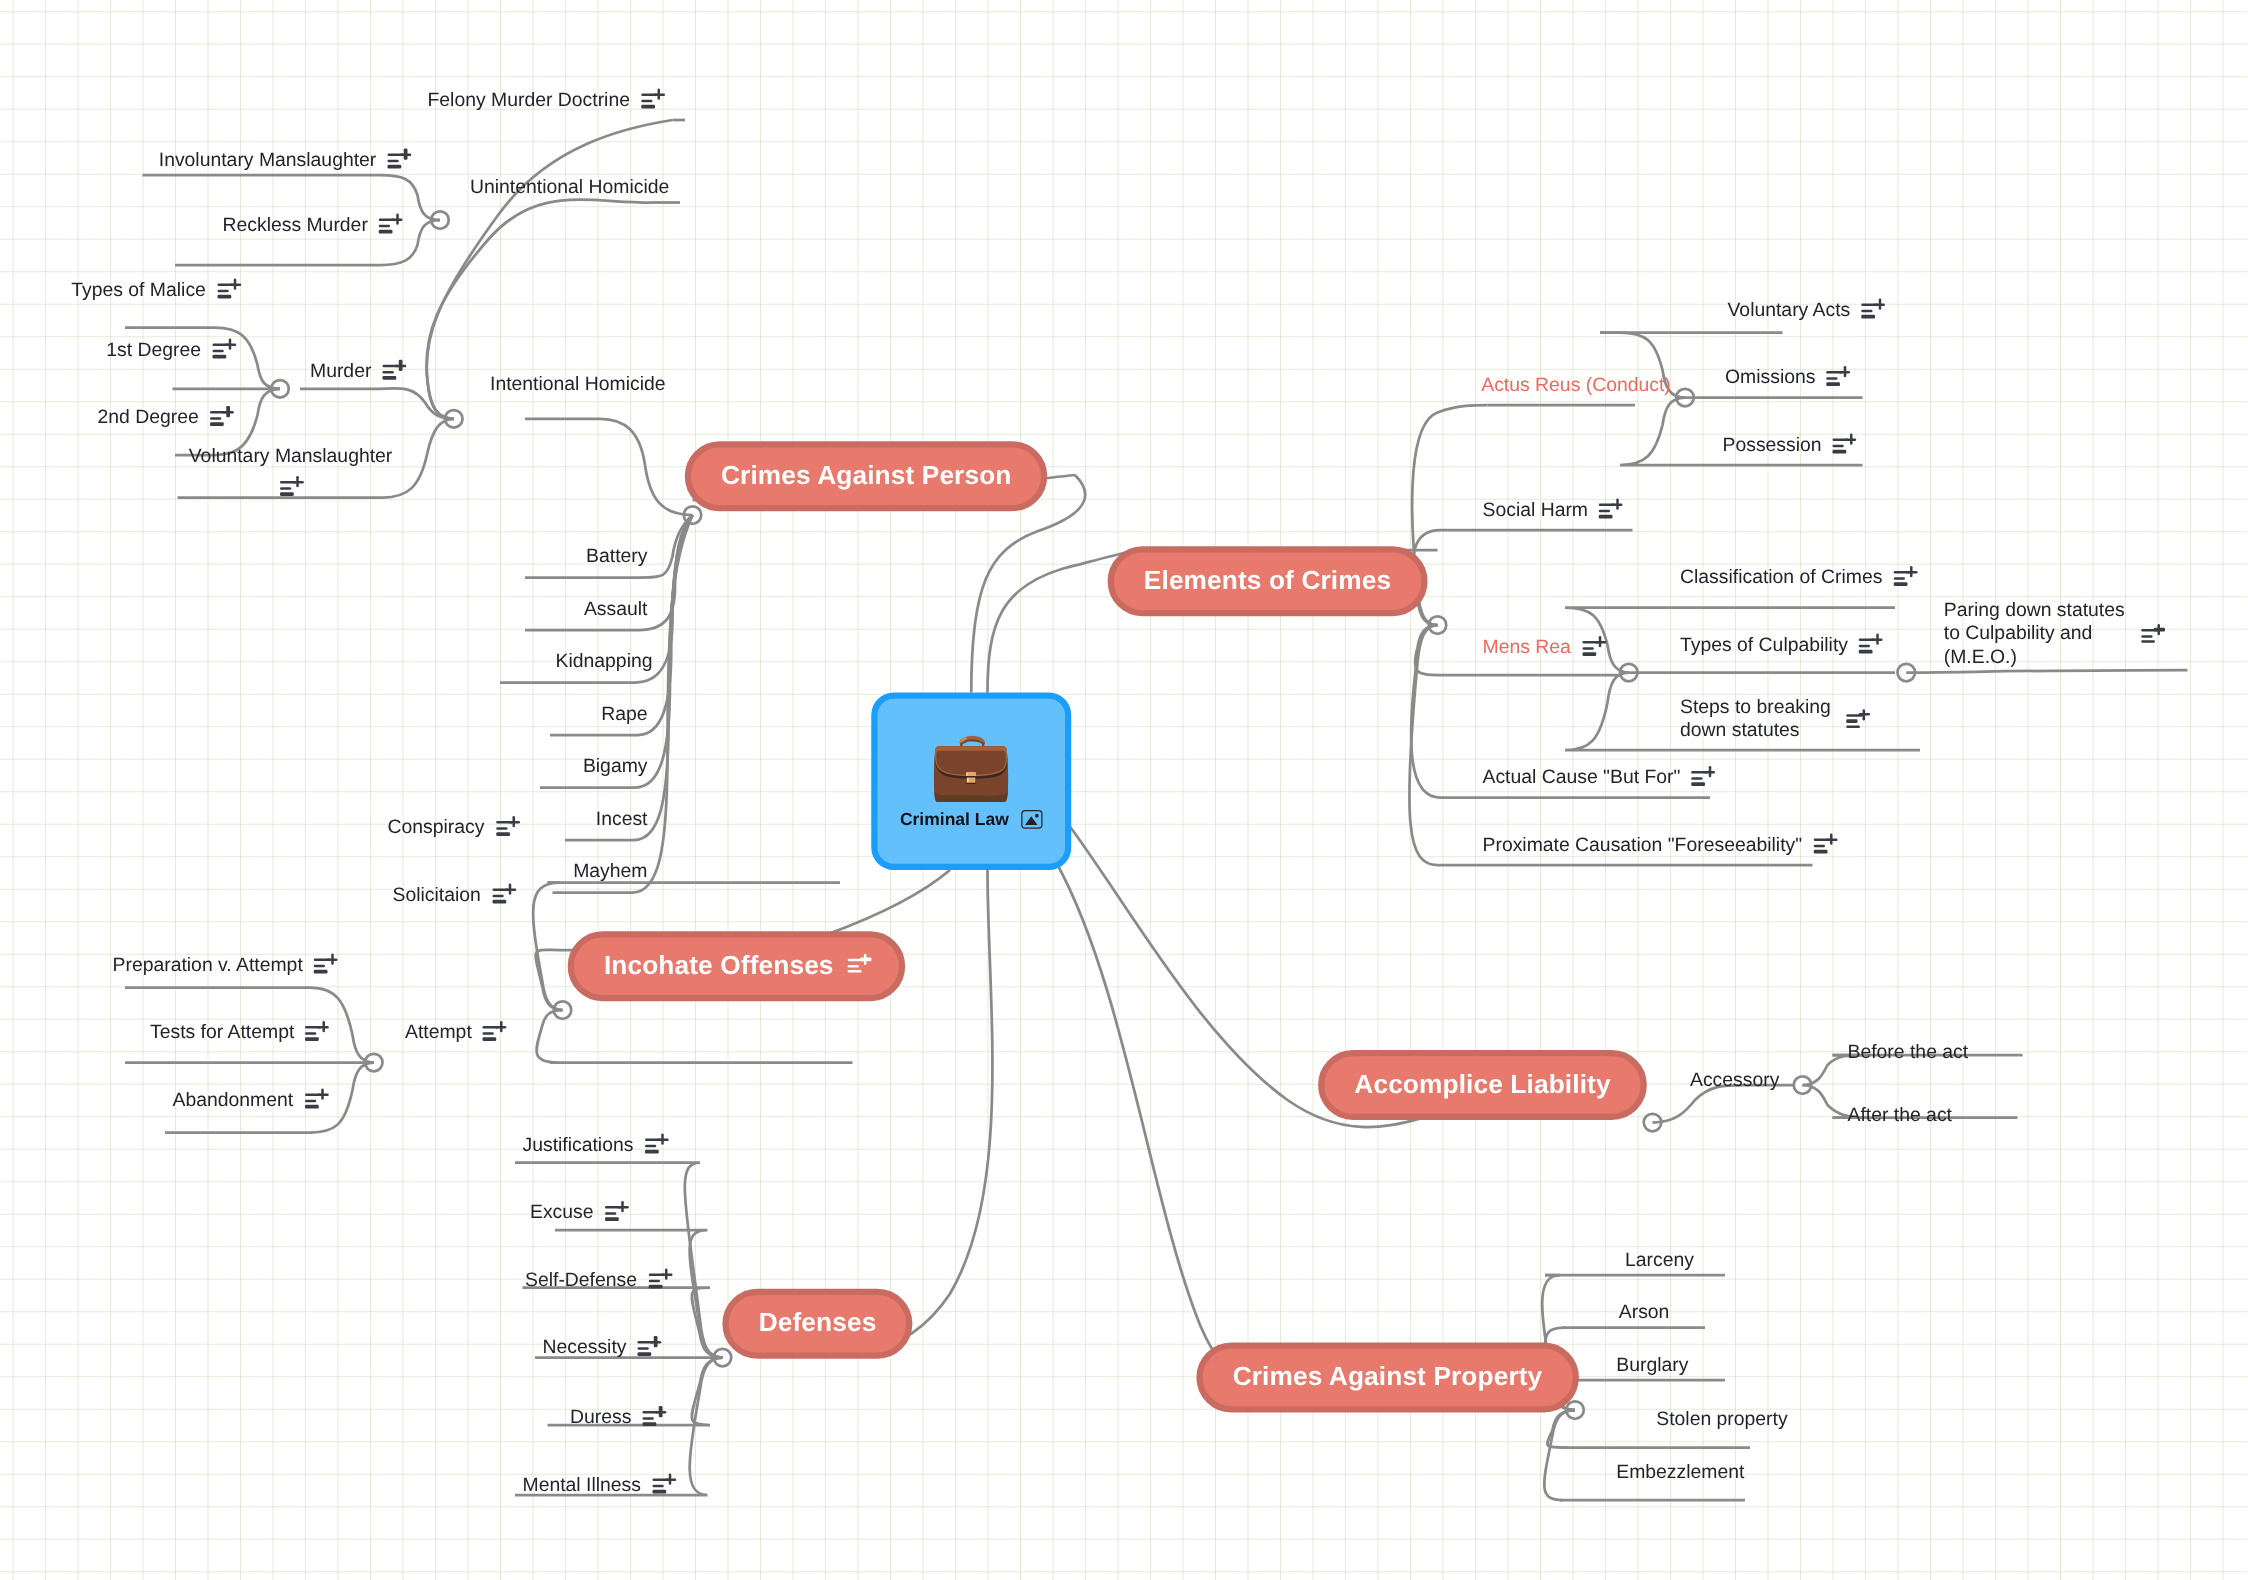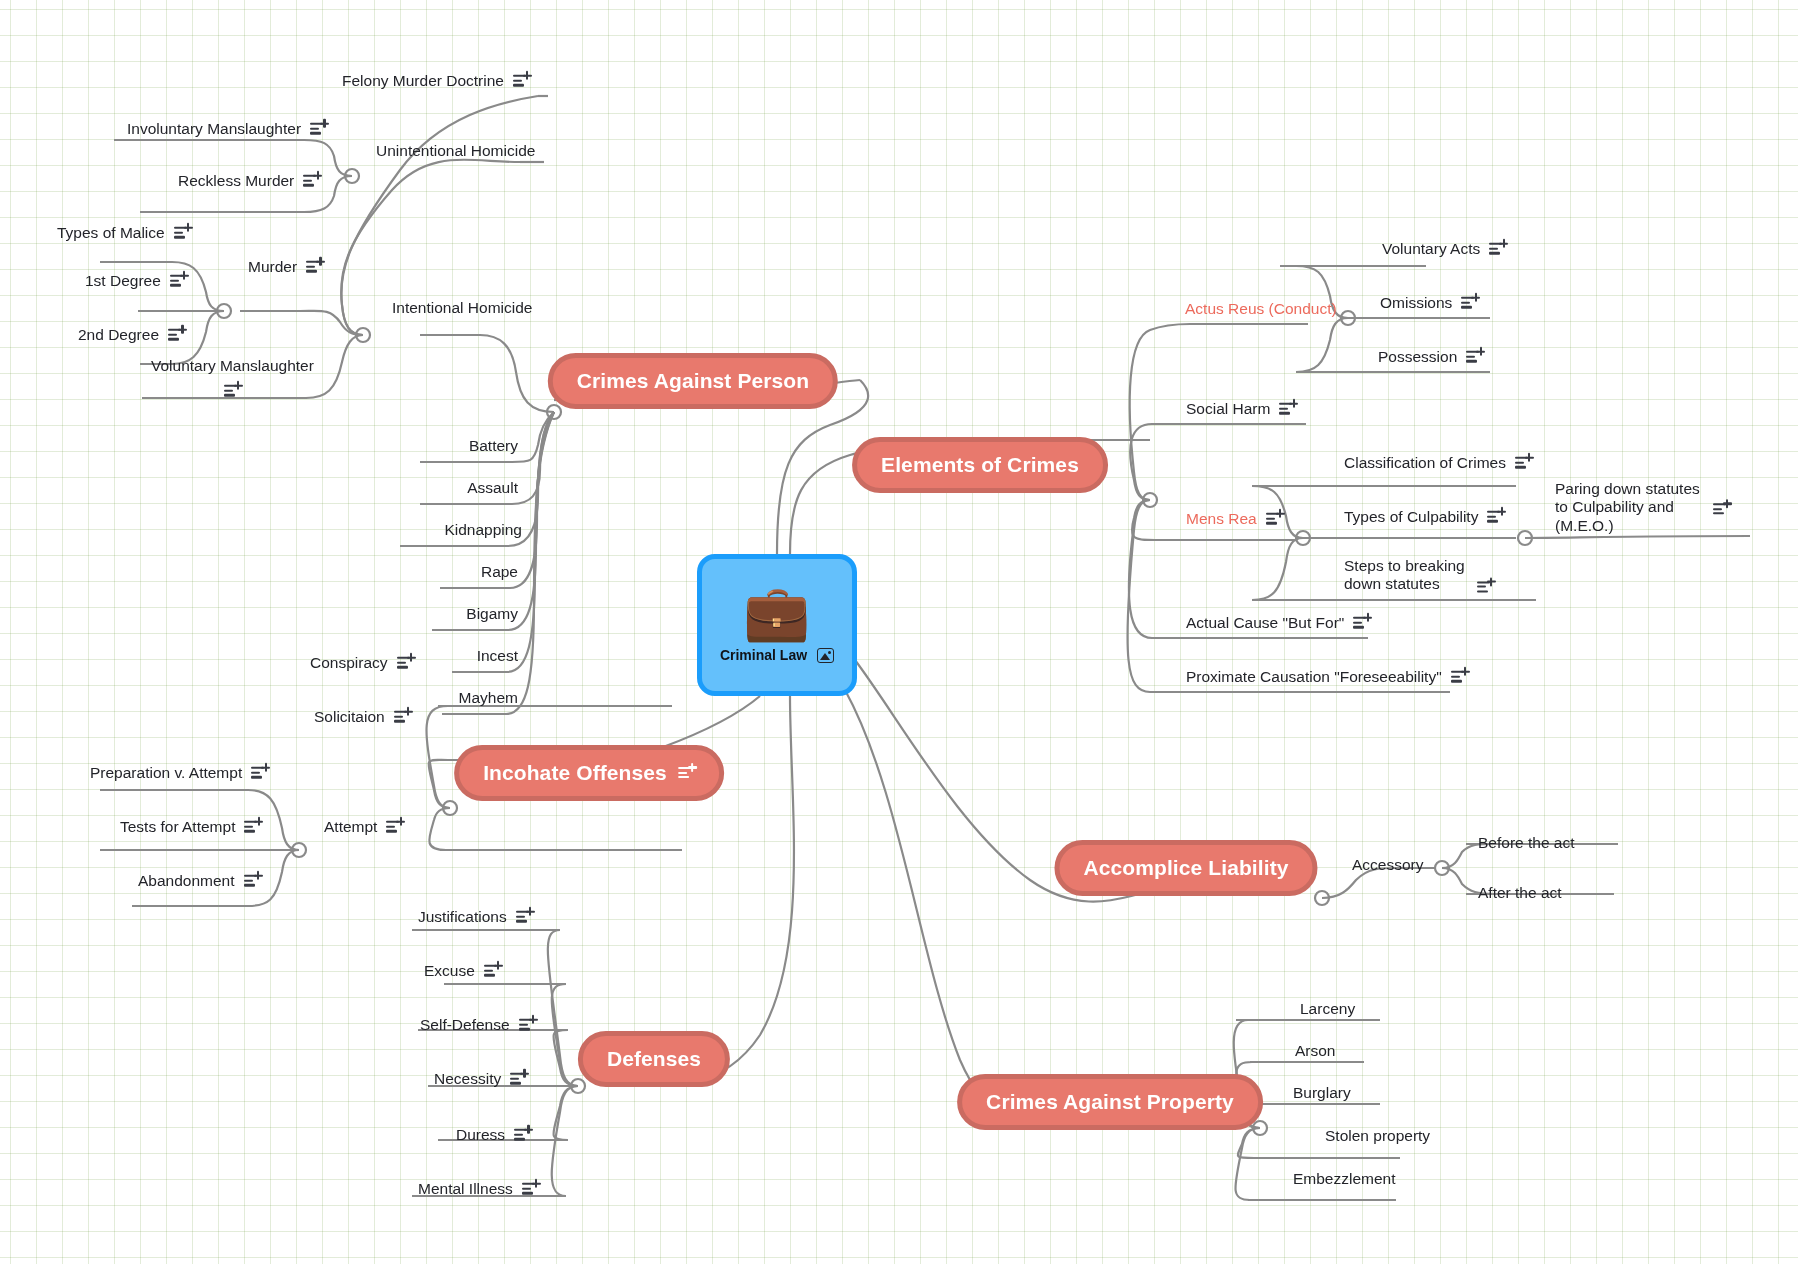--- a/index.html
+++ b/index.html
@@ -236,21 +236,21 @@
   <div class="rootrow">
     <span class="roottitle">Criminal Law</span>
     <span class="imgicon"></span>
   </div>
 </div>
 
 <div class="pill" style="left:693px;top:381px;">
   <span>Crimes Against Person</span>
 </div>
 
-<div class="pill" style="left:980px;top:465px;">
+<div class="pill" style="left:1014px;top:465px;">
   <span>Elements of Crimes</span>
 </div>
 
 <div class="pill" style="left:589px;top:773px;">
   <span>Incohate Offenses</span>
   <span class="note">
       <i></i>
       <i></i>
       <i></i>
       <b></b>
@@ -316,21 +316,21 @@
 <div class="leaf l" style="left:85px;top:290px;">
   <span>1st Degree</span>
   <span class="note">
       <i></i>
       <i></i>
       <i></i>
       <b></b>
     </span>
 </div>
 
-<div class="leaf l" style="left:248px;top:276px;">
+<div class="leaf l" style="left:248px;top:307px;">
   <span>Murder</span>
   <span class="note">
       <i></i>
       <i></i>
       <i></i>
       <b></b>
     </span>
 </div>
 
 <div class="leaf l" style="left:392px;top:317px;">
@@ -456,21 +456,21 @@
 <div class="leaf l wrap" style="left:1555px;top:535px;align-items:center;">
   <span>Paring down statutes to Culpability and (M.E.O.)</span>
   <span class="note" style="margin-top:3px;">
       <i></i>
       <i></i>
       <i></i>
       <b></b>
     </span>
 </div>
 
-<div class="leaf l wrap" style="left:1344px;top:594px;width:150px;align-items:flex-end;">
+<div class="leaf l wrap" style="left:1344px;top:594px;width:150px;align-items:center;">
   <span>Steps to breaking down statutes</span>
   <span class="note" style="margin-top:3px;">
       <i></i>
       <i></i>
       <i></i>
       <b></b>
     </span>
 </div>
 
 <div class="leaf l" style="left:1186px;top:632px;">

